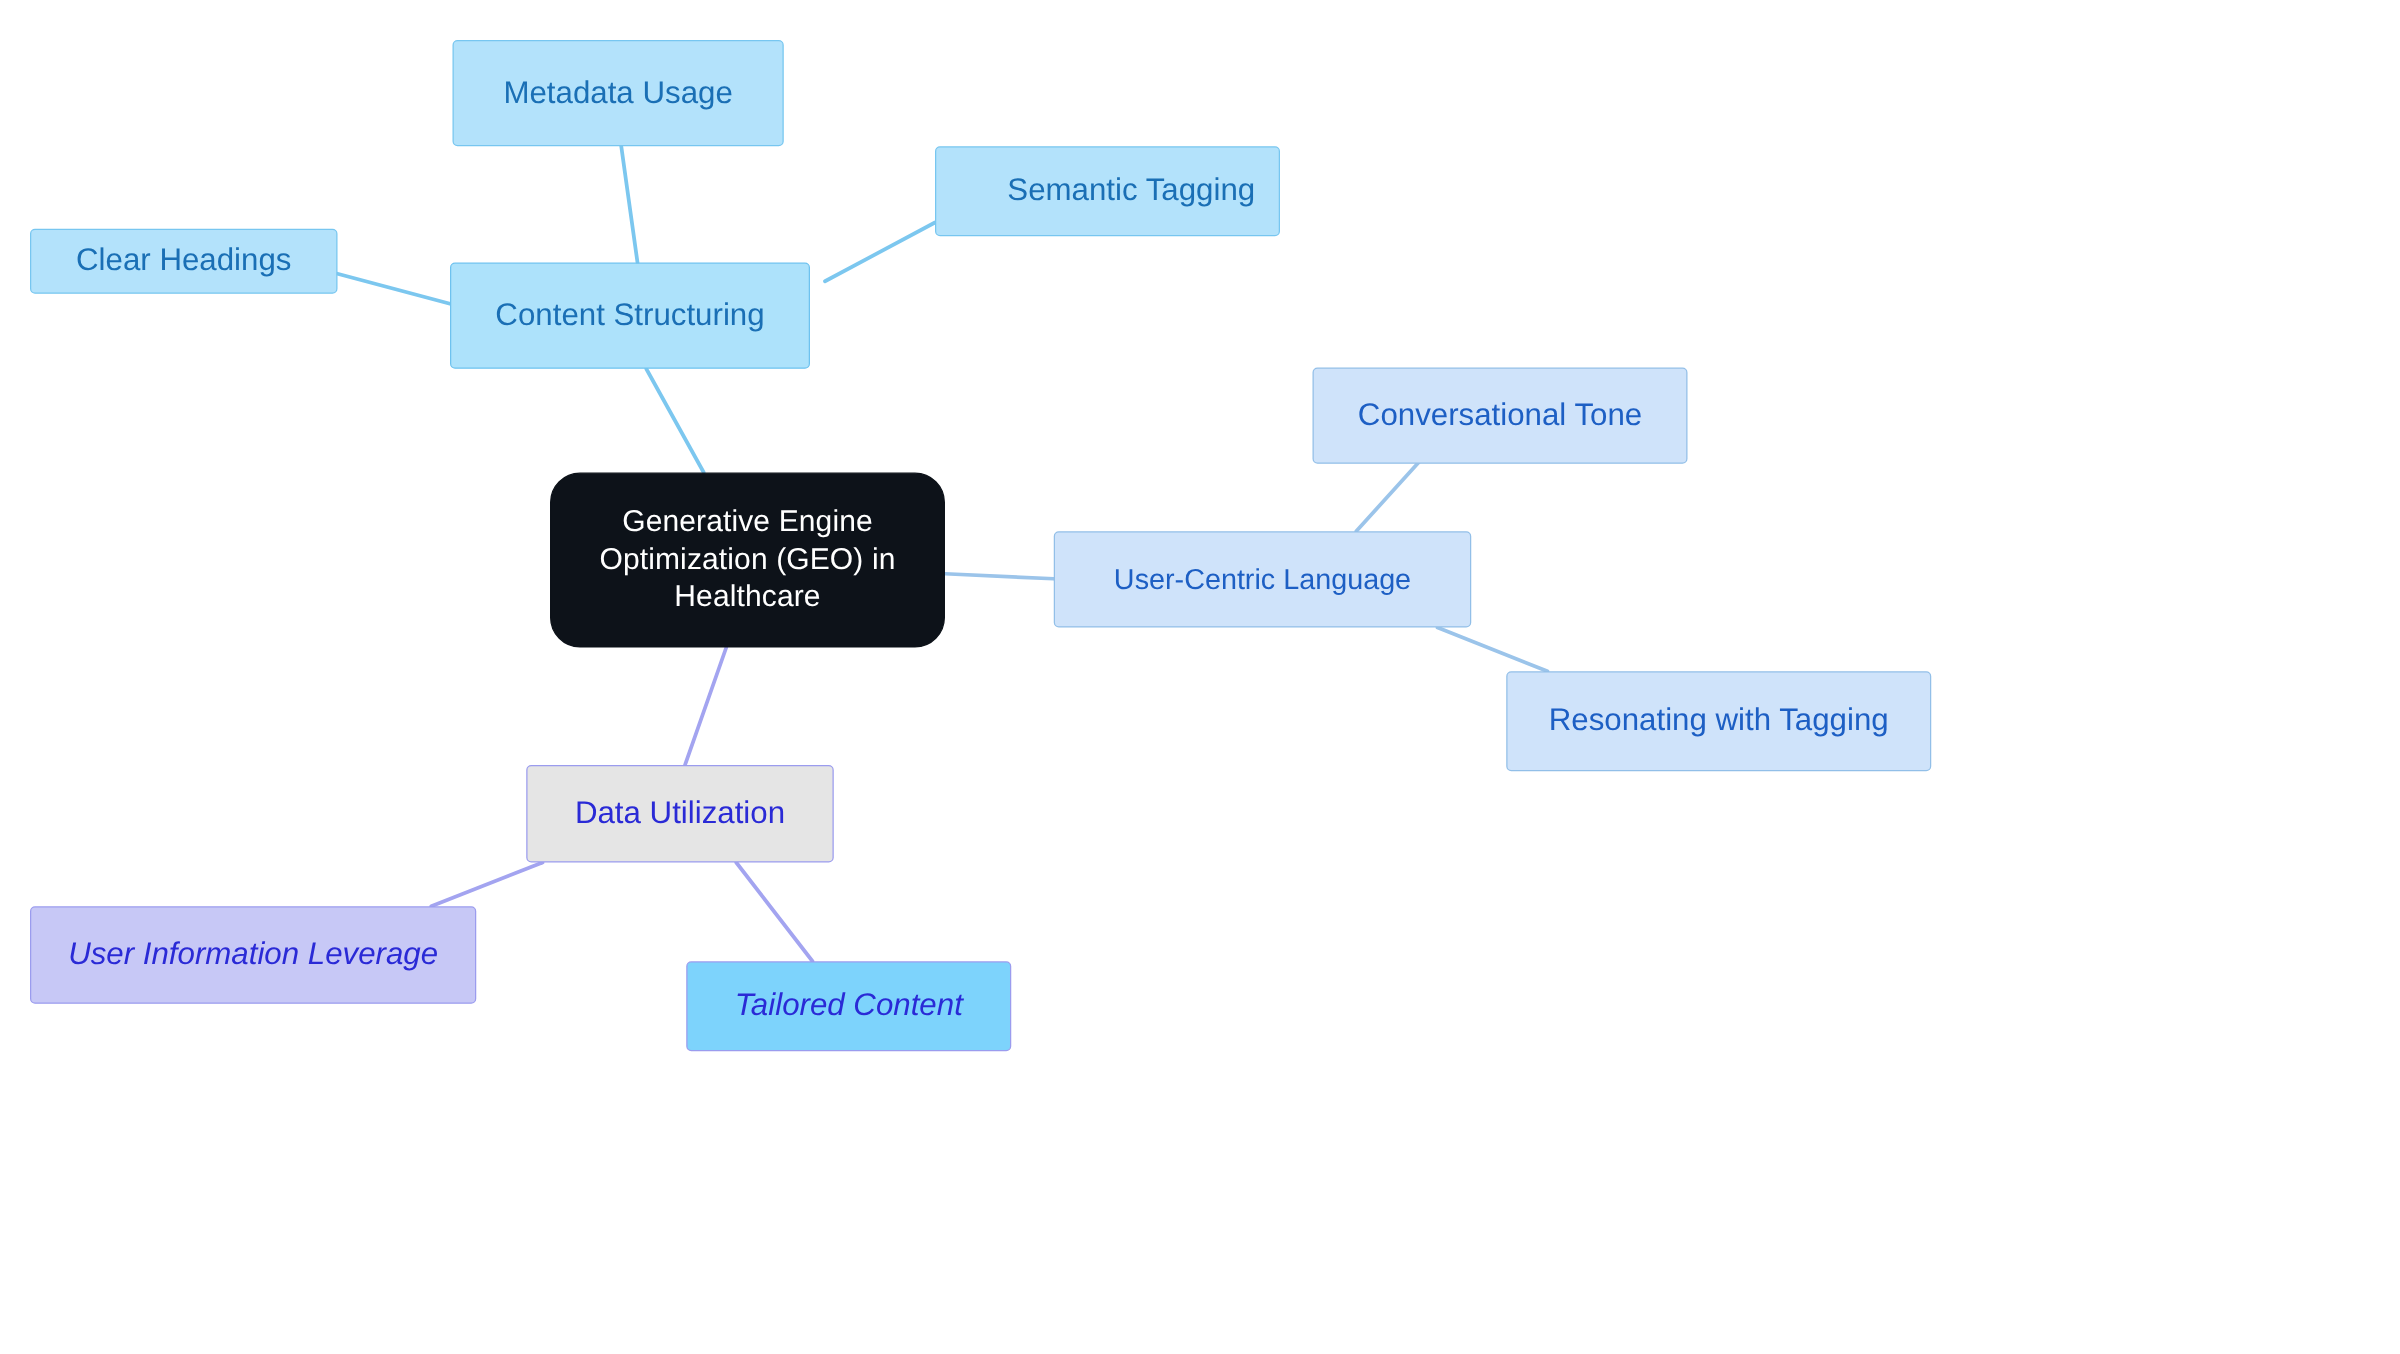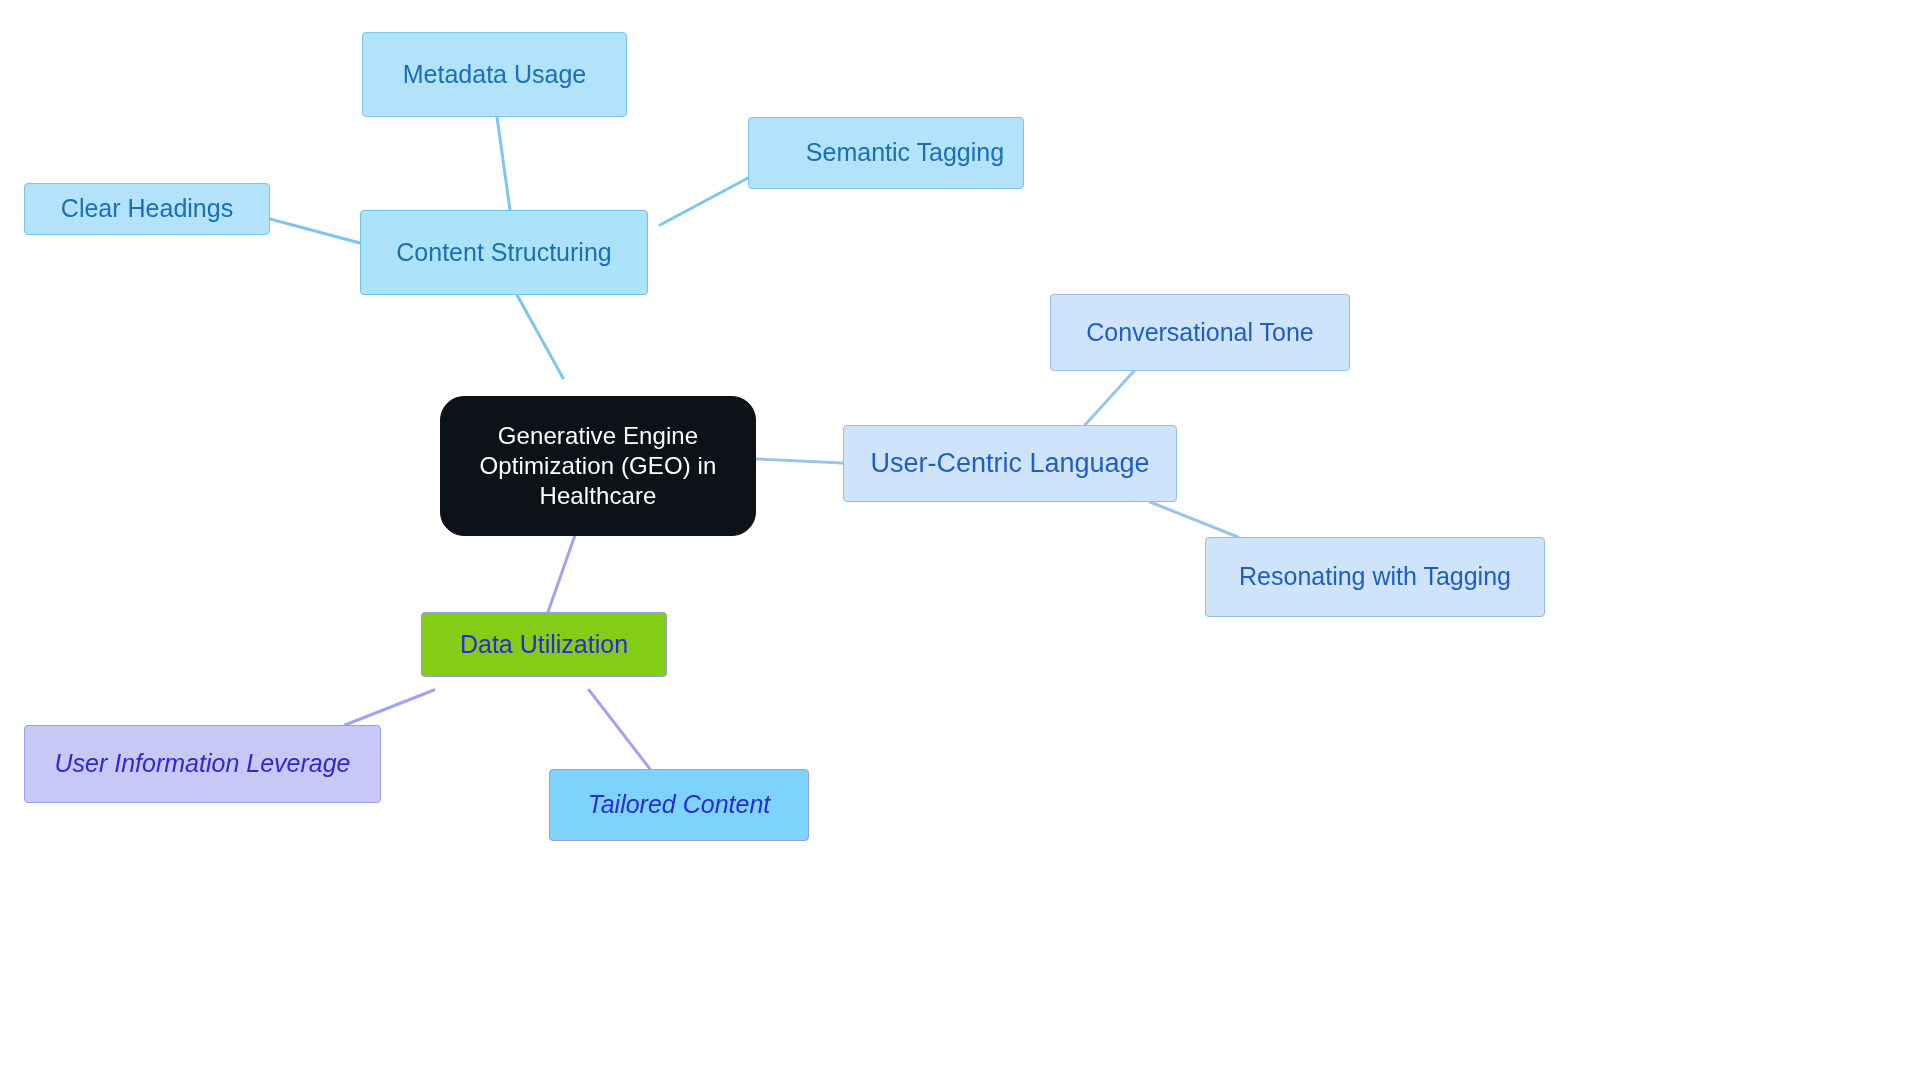--- a/index.html
+++ b/index.html
@@ -54,21 +54,21 @@
   .node-leaf-blue {
     background: #b3e2fb;
     border: 1.6px solid #77c6f0;
     color: #1a6fb5;
     font-size: 25px;
   }
   .node-branch-lightblue {
     background: #cfe3fa;
     border: 1.6px solid #92bfe8;
     color: #1d5fc4;
-    font-size: 27px;
+    font-size: 23px;
   }
   .node-leaf-lightblue {
     background: #cfe3fa;
     border: 1.6px solid #92bfe8;
     color: #1d5fc4;
     font-size: 25px;
   }
   .node-branch-purple {
     background: #c7c8f6;
     border: 1.6px solid #9b9cee;
@@ -94,30 +94,30 @@
       <line x1="360" y1="243" x2="270" y2="219" stroke="#7cc7ef" stroke-width="3" stroke-linecap="round"></line>
       <line x1="660" y1="225" x2="748" y2="178" stroke="#7cc7ef" stroke-width="3" stroke-linecap="round"></line>
       <line x1="756" y1="459" x2="843" y2="463" stroke="#9bc4ea" stroke-width="3" stroke-linecap="round"></line>
       <line x1="1085" y1="425" x2="1143" y2="361" stroke="#9bc4ea" stroke-width="3" stroke-linecap="round"></line>
       <line x1="1150" y1="502" x2="1238" y2="537" stroke="#9bc4ea" stroke-width="3" stroke-linecap="round"></line>
       <line x1="581" y1="518" x2="548" y2="612" stroke="#a3a4f0" stroke-width="3" stroke-linecap="round"></line>
       <line x1="434" y1="690" x2="345" y2="725" stroke="#a3a4f0" stroke-width="3" stroke-linecap="round"></line>
       <line x1="589" y1="690" x2="650" y2="769" stroke="#a3a4f0" stroke-width="3" stroke-linecap="round"></line>
     </svg>
 
-  <div class="node node-root" style="left: 440px; top: 396px; width: 316px; height: 140px; background: rgb(13, 18, 25); color: rgb(255, 255, 255);">Generative Engine
+  <div class="node node-root" style="left: 440px; top: 378px; width: 316px; height: 140px; background: rgb(13, 18, 25); color: rgb(255, 255, 255);">Generative Engine
 Optimization (GEO) in
 Healthcare</div>
 
   <div class="node node-branch-blue" style="left: 360px; top: 210px; width: 288px; height: 85px; background: rgb(173, 226, 251); border-color: rgb(110, 194, 239); color: rgb(26, 111, 181);">Content Structuring</div>
   <div class="node node-leaf-blue" style="left: 362px; top: 32px; width: 265px; height: 85px; background: rgb(179, 226, 251); border-color: rgb(119, 198, 240); color: rgb(26, 111, 181);">Metadata Usage</div>
   <div class="node node-leaf-blue" style="left: 24px; top: 183px; width: 246px; height: 52px; background: rgb(179, 226, 251); border-color: rgb(119, 198, 240); color: rgb(26, 111, 181);">Clear Headings</div>
   <div class="node node-leaf-blue" style="left: 748px; top: 117px; width: 276px; height: 72px; background: rgb(179, 226, 251); border-color: rgb(119, 198, 240); color: rgb(26, 111, 181); padding-left: 48px;">Semantic Tagging</div>
 
   <div class="node node-branch-lightblue" style="left: 843px; top: 425px; width: 334px; height: 77px; background: rgb(207, 227, 250); border-color: rgb(146, 191, 232); color: rgb(29, 95, 196);">User-Centric Language</div>
   <div class="node node-leaf-lightblue" style="left: 1050px; top: 284px; width: 300px; height: 77px; background: rgb(207, 227, 250); border-color: rgb(146, 191, 232); color: rgb(29, 95, 196); margin-top: 10px;">Conversational Tone</div>
   <div class="node node-leaf-lightblue" style="left: 1205px; top: 537px; width: 340px; height: 80px; background: rgb(207, 227, 250); border-color: rgb(146, 191, 232); color: rgb(29, 95, 196);">Resonating with Tagging</div>
 
-  <div class="node node-branch-purple" style="left: 421px; top: 612px; width: 246px; height: 65px; background: #84cc16; border-color: rgb(155, 156, 238); color: rgb(42, 42, 214);">Data Utilization</div>
+  <div class="node node-branch-purple" style="left: 421px; top: 612px; width: 246px; height: 78px; background: #e5e5e5; border-color: rgb(155, 156, 238); color: rgb(42, 42, 214);">Data Utilization</div>
   <div class="node node-leaf-purple" style="left: 24px; top: 725px; width: 357px; height: 78px; background: rgb(199, 200, 246); border-color: rgb(155, 156, 238); color: rgb(42, 42, 214);">User Information Leverage</div>
   <div class="node node-leaf-purple" style="left: 549px; top: 769px; width: 260px; height: 72px; background: #7dd3fc; border-color: rgb(155, 156, 238); color: rgb(42, 42, 214); text-align: center;">Tailored Content</div>
 
 </div>
 
 </body></html>

